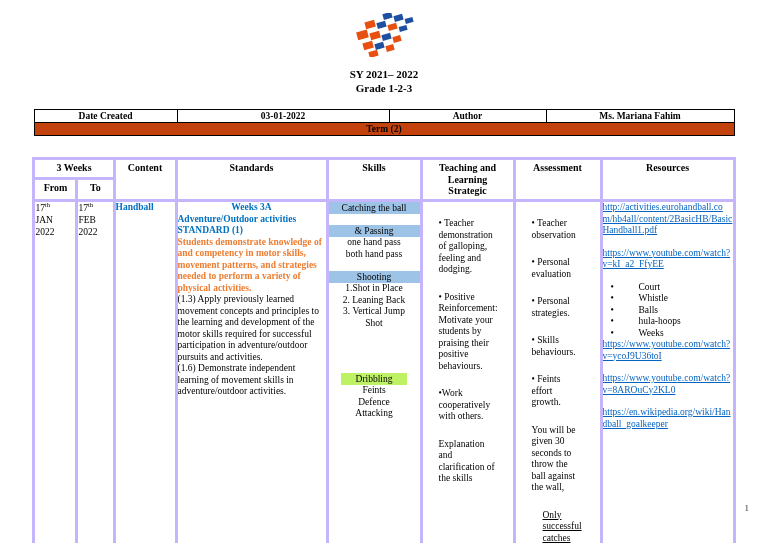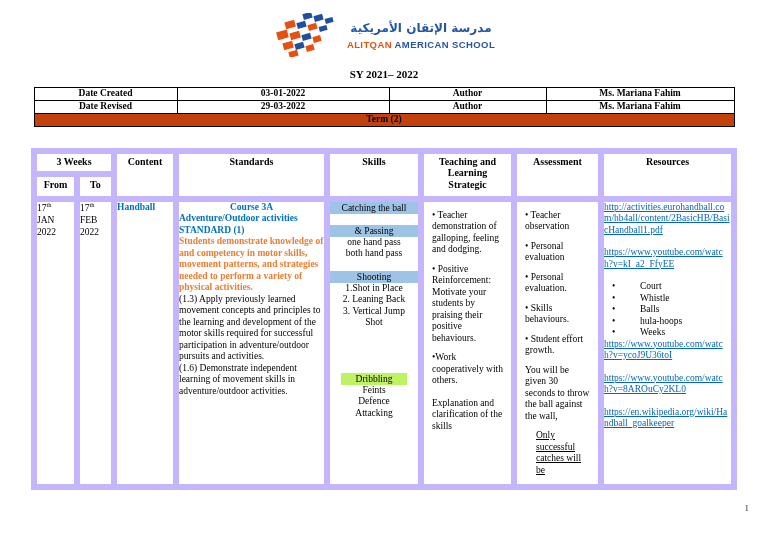--- a/index.html
+++ b/index.html
@@ -11,26 +11,26 @@
   .brand{display:flex;justify-content:center;align-items:center;gap:12px;padding-top:13px;}
   .brand-text{text-align:center;}
   .arabic{color:#2456A4;font-weight:bold;font-size:12px;line-height:14px;font-family:"DejaVu Sans","Liberation Sans",sans-serif;direction:rtl;}
   .engname{font-size:9.5px;font-weight:bold;letter-spacing:.4px;margin-top:4px;font-family:"Liberation Sans","DejaVu Sans",sans-serif;}
   .engname .p1{color:#E8500F;}
   .engname .p2{color:#2456A4;}
   
   .doctitle{text-align:center;font-weight:bold;font-size:11px;line-height:13.5px;margin-top:11px;}
   
   table{border-collapse:collapse;table-layout:fixed;}
-  .meta-table{width:700px;margin:5px auto 0;}
+  .meta-table{width:700px;margin:14px auto 0;}
   .meta-table td{border:1px solid #000;font-weight:bold;font-size:9.5px;line-height:11px;text-align:center;height:12px;padding:0;overflow:hidden;}
   .term-cell{background:#c2410c;}
   
   .plan-table{width:700px;margin:21px auto 0;}
-  .plan-table th,.plan-table td{border:6px solid #c4b5fd;padding:0;overflow:hidden;font-family:Liberation Serif, serif;}
+  .plan-table th,.plan-table td{border:3px solid #c4b5fd;padding:0;overflow:hidden;font-family:Liberation Serif, serif;}
   .plan-table th{font-weight:bold;font-size:10px;line-height:11.5px;text-align:center;vertical-align:top;padding-top:2px;}
   th.th-teach{padding-left:12px;padding-right:12px;}
   .th-weeks{height:15px;}
   .th-fromto th{height:17px;}
   .plan-table td.body{height:279px;vertical-align:top;font-size:9.5px;line-height:11.5px;}
   .pad{padding:2px 3px;}
   
   .c-date div{text-align:left;line-height:12px;}
   sup{font-size:6.5px;vertical-align:super;line-height:0;}
   
@@ -43,21 +43,21 @@
   
   .c-skills{text-align:center;}
   .sk-h{background:#9DC3E6;line-height:12px;}
   .sk-h.narrow{background:none;}
   .sk-h.narrow span{background:#bef264;padding:0 15px;display:inline-block;line-height:12px;}
   .sk-i{line-height:11.5px;}
   .sk-wrap{padding:0 6px;}
   .sk-gap{height:11px;}
   .sk-gap.tall{height:44px;}
   
-  .c-teach p,.c-assess p{margin:8px;}
+  .c-teach p,.c-assess p{margin:16px;}
   .gap-top{margin-top:11px !important;}
   .u{text-decoration:underline;padding-left:11px;}
   
   .c-res{padding:2px 4px;}
   .res-link{color:#0563C1;text-decoration:underline;word-break:break-all;display:block;line-height:11.5px;cursor:pointer;}
   .res-gap{height:11px;}
   .res-li{display:flex;line-height:11.5px;text-align:left;}
   .res-li .b{width:36px;padding-left:8px;box-sizing:border-box;flex:none;}
   
   .page-num{position:absolute;right:19px;top:503px;font-size:9px;color:#333;}
@@ -80,47 +80,38 @@
         <rect x="4" y="18" width="11" height="8" fill="#E8500F" transform="rotate(-15 9 22)"></rect>
         <rect x="17" y="19" width="10" height="7" fill="#E8500F" transform="rotate(-15 22 22)"></rect>
         <rect x="29" y="21" width="9" height="6" fill="#1F4FA0" transform="rotate(-15 33 24)"></rect>
         <rect x="40" y="23" width="8" height="6" fill="#E8500F" transform="rotate(-15 44 26)"></rect>
         <rect x="10" y="29" width="10" height="7" fill="#E8500F" transform="rotate(-15 15 32)"></rect>
         <rect x="22" y="30" width="9" height="6" fill="#1F4FA0" transform="rotate(-15 26 33)"></rect>
         <rect x="33" y="32" width="8" height="6" fill="#E8500F" transform="rotate(-15 37 35)"></rect>
         <rect x="16" y="38" width="9" height="6" fill="#E8500F" transform="rotate(-15 20 41)"></rect>
       </g>
     </svg>
-    <div class="brand-text">
-      <div class="arabic">مدرسة الإتقان الأمريكية</div>
-      <div class="engname"><span class="p1">ALITQAN</span><span class="p2"> AMERICAN SCHOOL</span></div>
-    </div>
   </div>
 
   <div class="doctitle">
     <div>SY 2021– 2022</div>
+    <div>Grade 1-2-3</div>
   </div>
 
   <table class="meta-table">
     <colgroup>
         <col style="width:143px">
         <col style="width:212px">
         <col style="width:157px">
         <col style="width:188px">
       </colgroup>
     <tbody>
         <tr>
       <td>Date Created</td>
       <td>03-01-2022</td>
-      <td>Author</td>
-      <td>Ms. Mariana Fahim</td>
-    </tr>
-    <tr>
-      <td>Date Revised</td>
-      <td>29-03-2022</td>
       <td>Author</td>
       <td>Ms. Mariana Fahim</td>
     </tr>
     <tr>
       <td class="term-cell" colspan="4">Term (2)</td>
     </tr>
   </tbody>
     </table>
 
   <table class="plan-table">
@@ -161,21 +152,21 @@
         <div><span>17</span><sup>th</sup></div>
         <div>FEB</div>
         <div>2022</div>
       </td>
 
       <td class="body pad">
         <span class="c-content">Handball</span>
       </td>
 
       <td class="body pad c-standards">
-        <p class="st-blue st-center">Course 3A</p>
+        <p class="st-blue st-center">Weeks 3A</p>
         <p class="st-blue">Adventure/Outdoor activities</p>
         <p class="st-blue">STANDARD (1)</p>
         <p class="st-orange">Students demonstrate knowledge of and competency in motor skills, movement patterns, and strategies needed to perform a variety of physical activities.</p>
         <p>(1.3) Apply previously learned movement concepts and principles to the learning and development of the motor skills required for successful participation in adventure/outdoor pursuits and activities.</p>
         <p>(1.6) Demonstrate independent learning of movement skills in adventure/outdoor activities.</p>
       </td>
 
       <td class="body c-skills">
         <div class="sk-h">Catching the ball</div>
         <div class="sk-gap"></div>
@@ -197,23 +188,23 @@
       <td class="body pad c-teach">
         <p>• Teacher demonstration of galloping, feeling and dodging.</p>
         <p>• Positive Reinforcement: Motivate your students by praising their positive behaviours.</p>
         <p>•Work cooperatively with others.</p>
         <p class="gap-top">Explanation and clarification of the skills</p>
       </td>
 
       <td class="body pad c-assess">
         <p>• Teacher observation</p>
         <p>• Personal evaluation</p>
-        <p>• Personal evaluation.</p>
+        <p>• Personal strategies.</p>
         <p>• Skills behaviours.</p>
-        <p>•  Student effort growth.</p>
+        <p>•  Feints effort growth.</p>
         <p>You will be given 30 seconds to throw the ball against the wall,</p>
         <p class="u">Only successful catches will be</p>
       </td>
 
       <td class="body c-res">
         <a class="res-link">http://activities.eurohandball.com/hb4all/content/2BasicHB/BasicHandball1.pdf</a>
         <div class="res-gap"></div>
         <a class="res-link">https://www.youtube.com/watch?v=kI_a2_FfyEE</a>
         <div class="res-gap"></div>
         <div class="res-li">

